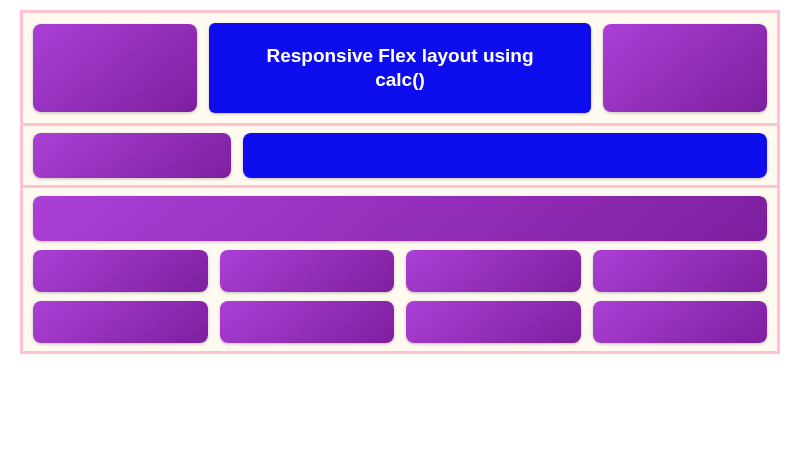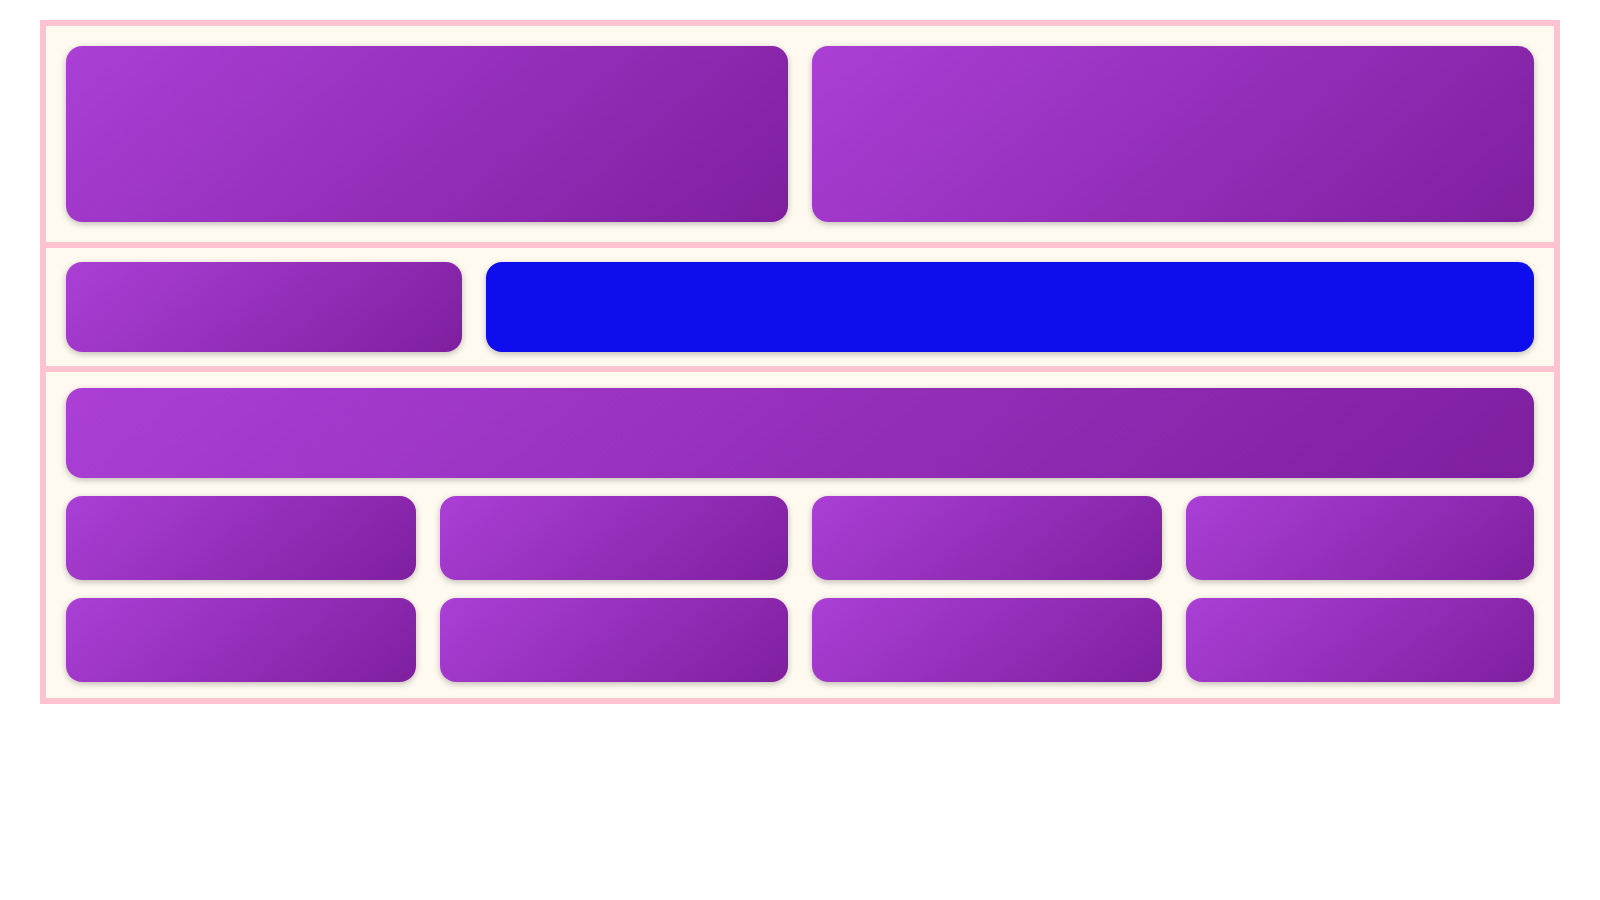--- a/index.html
+++ b/index.html
@@ -84,20 +84,23 @@
   .row-grid .box{ height:42px; flex:1 1 0; }
 </style>
 </head>
 <body>
 
 <div class="stage">
   <div class="panel">
 
     <section class="row row-header">
       <div class="box purple grow1"></div>
+      <div class="box blue title-box">
+        <span class="title-text">Responsive Flex layout using calc()</span>
+      </div>
       <div class="box purple grow1"></div>
     </section>
 
     <section class="row row-2">
       <div class="box purple"></div>
       <div class="box blue grow1"></div>
     </section>
 
     <section class="stack">
       <div class="box purple full-box"></div>

